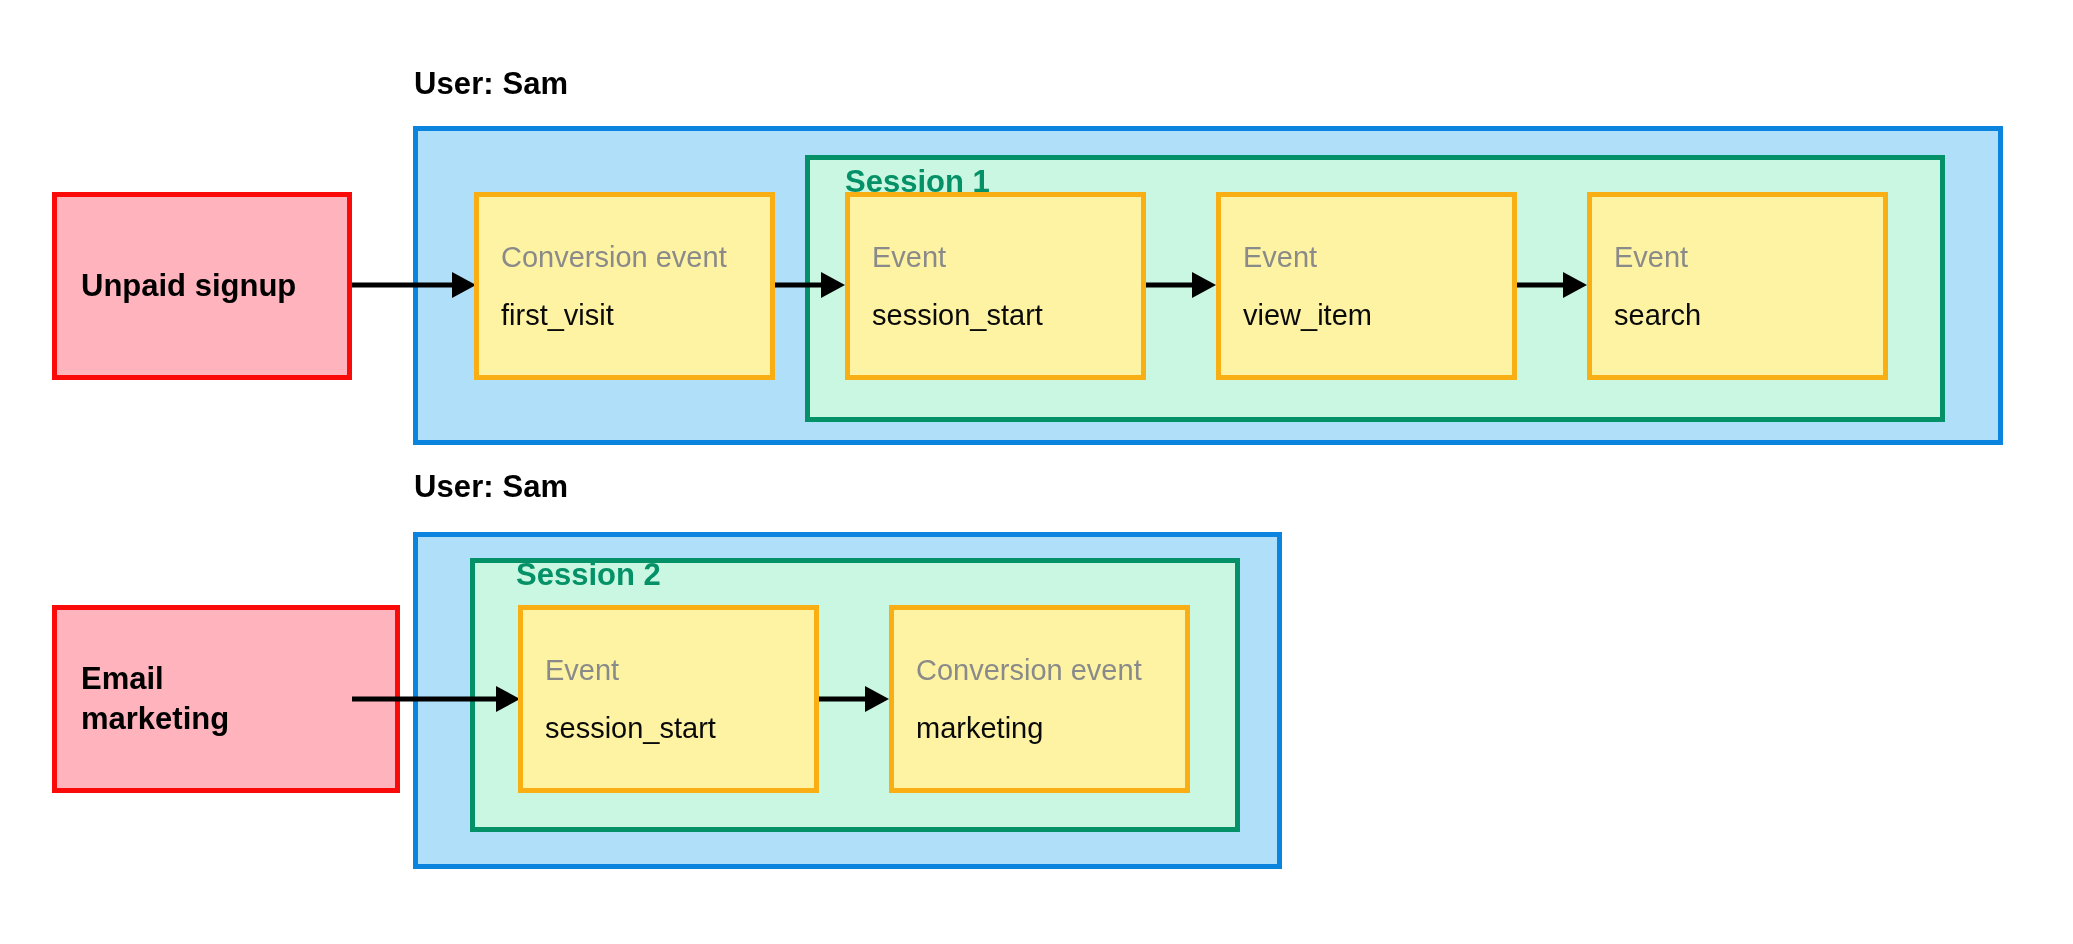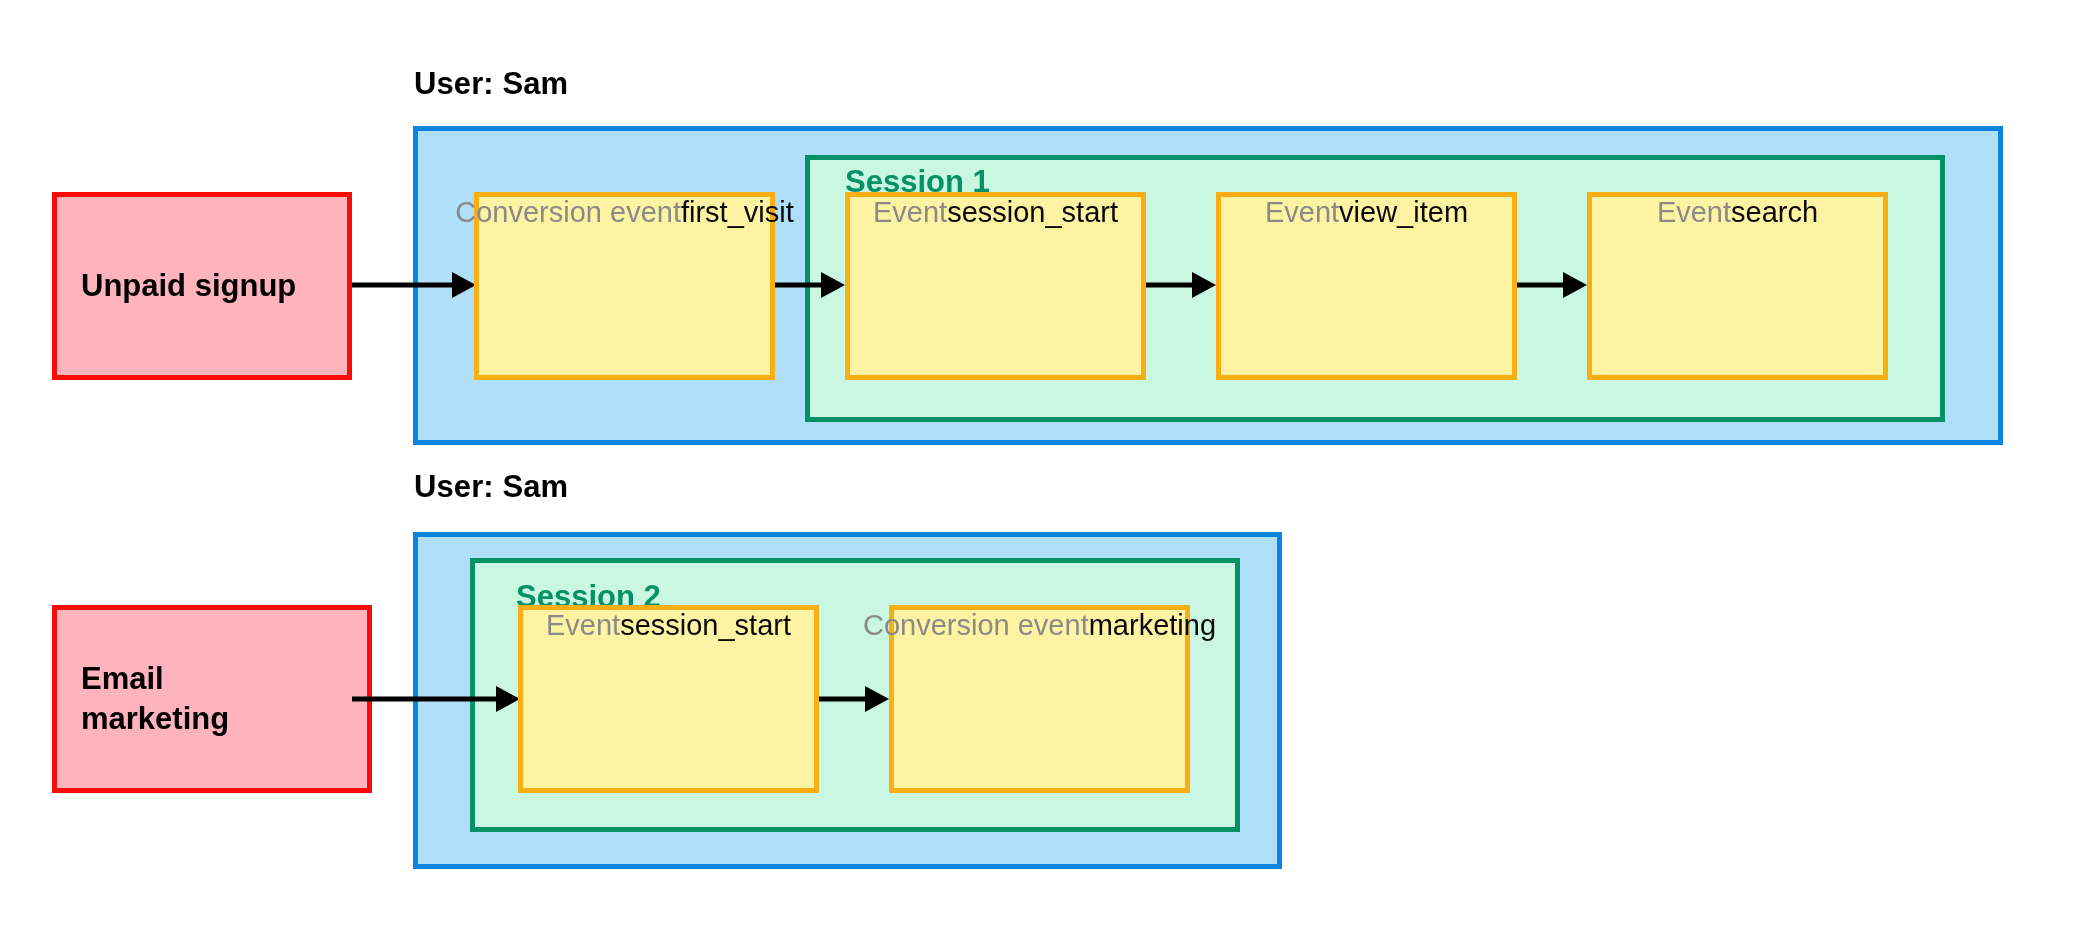--- a/index.html
+++ b/index.html
@@ -32,21 +32,21 @@
     font-size:31px;
     white-space:nowrap;
   }
 
   
   .event-card{
     background:#fdf3a2;
     border:5px solid #f9ae14;
     padding:0 22px;
     display:flex;
-    flex-direction:row;
+    flex-direction:column;
     justify-content:center;
   }
   .event-kind{
     color:#8a8a8a;
     font-size:29px;
     font-weight:normal;
     line-height:1.05;
     margin-bottom:28px;
     white-space:nowrap;
   }
@@ -132,23 +132,23 @@
     <span class="event-kind">Event</span>
     <span class="event-name">search</span>
   </div>
 
   <div class="abs user-label" style="left:414px;top:469px;">User: Sam</div>
 
   <div class="abs user-box" style="left:413px;top:532px;width:869px;height:337px;"></div>
 
   <div class="abs session-box" style="left:470px;top:558px;width:770px;height:274px;"></div>
 
-  <div class="abs session-label" style="left:516px;top:579px;">Session 2</div>
+  <div class="abs session-label" style="left:516px;top:557px;">Session 2</div>
 
-  <div class="abs source-card" style="left:52px;top:605px;width:320px;height:188px;">
+  <div class="abs source-card" style="left:52px;top:605px;width:348px;height:188px;">
     <span class="source-label">
       <span>Email</span><br>
       <span>marketing</span>
     </span>
   </div>
 
   <svg class="abs arrow" style="left:352px;top:676px;width:168px;height:46px;" viewBox="0 0 168 46">
     <line x1="0" y1="23" x2="148" y2="23" stroke="#000" stroke-width="5"></line>
     <polygon points="144,10 168,23 144,36" fill="#000"></polygon>
   </svg>

